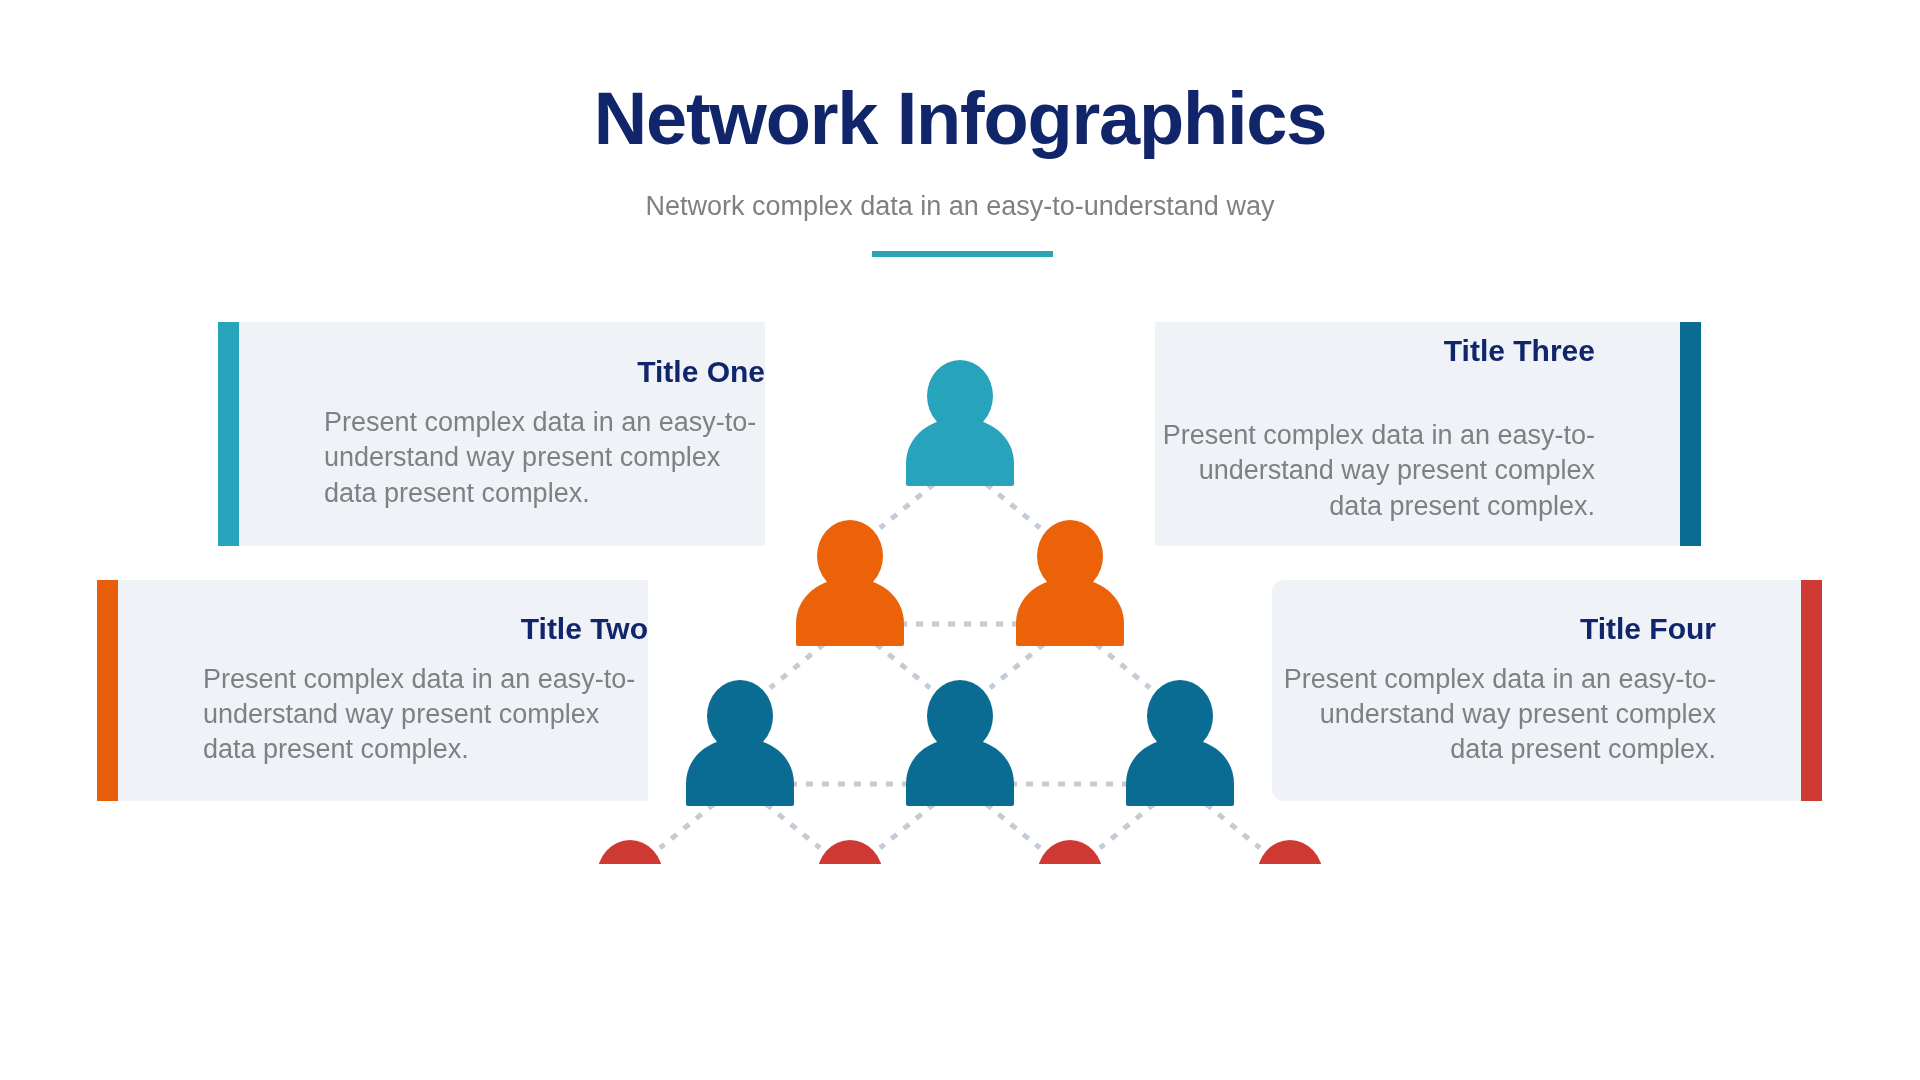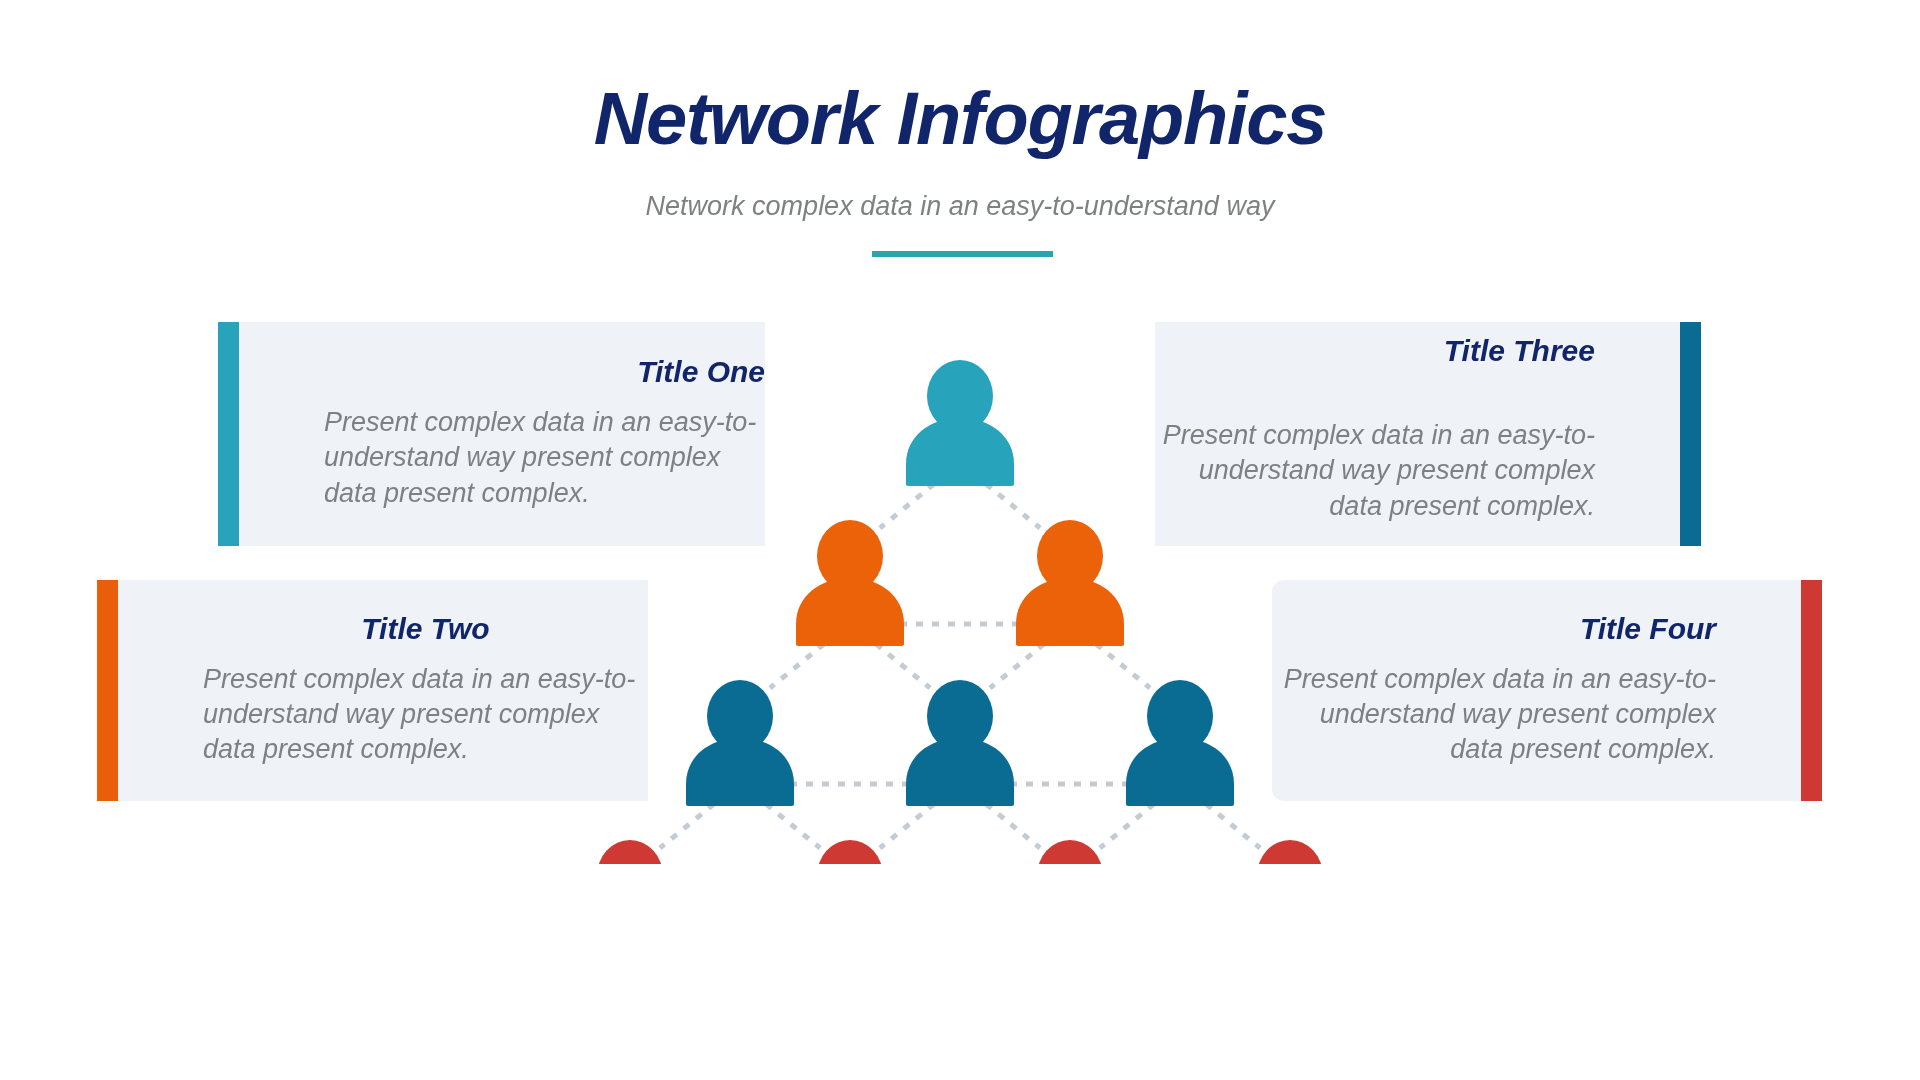--- a/index.html
+++ b/index.html
@@ -11,21 +11,20 @@
   body {
     font-family: "Liberation Sans", sans-serif;
     -webkit-font-smoothing: antialiased;
   }
   #slide {
     position: relative;
     width: 1920px;
     height: 864px;
     background: #ffffff;
     overflow: hidden;
-    font-style: italic;
   }
 
   
   #header {
     position: absolute;
     left: 0;
     top: 0;
     width: 1920px;
     text-align: center;
   }
@@ -107,21 +106,21 @@
   #card-one {
     left: 218px; top: 322px; width: 547px; height: 224px;
   }
   #card-one .card-body {
     left: 21px; right: 0; padding: 0 0 0 85px; text-align: left; align-items: flex-end;
   }
   #card-two {
     left: 97px; top: 580px; width: 551px; height: 221px;
   }
   #card-two .card-body {
-    left: 21px; right: 0; padding: 0 0 0 85px; text-align: left; align-items: center;
+    left: 21px; right: 0; padding: 0 0 0 85px; text-align: left; align-items: flex-end;
   }
   #card-three {
     left: 1155px; top: 322px; width: 546px; height: 224px;
   }
   #card-three .card-body {
     left: 0; right: 21px; padding: 0 85px 8px 0; text-align: right; align-items: flex-end; gap: 34px;
   }
   #card-four {
     left: 1272px; top: 580px; width: 550px; height: 221px; border-radius: 12px;
   }

